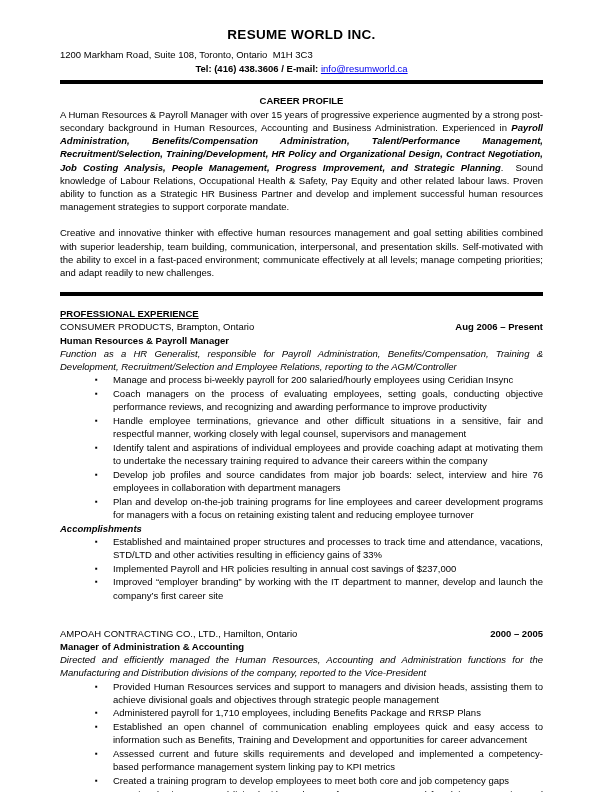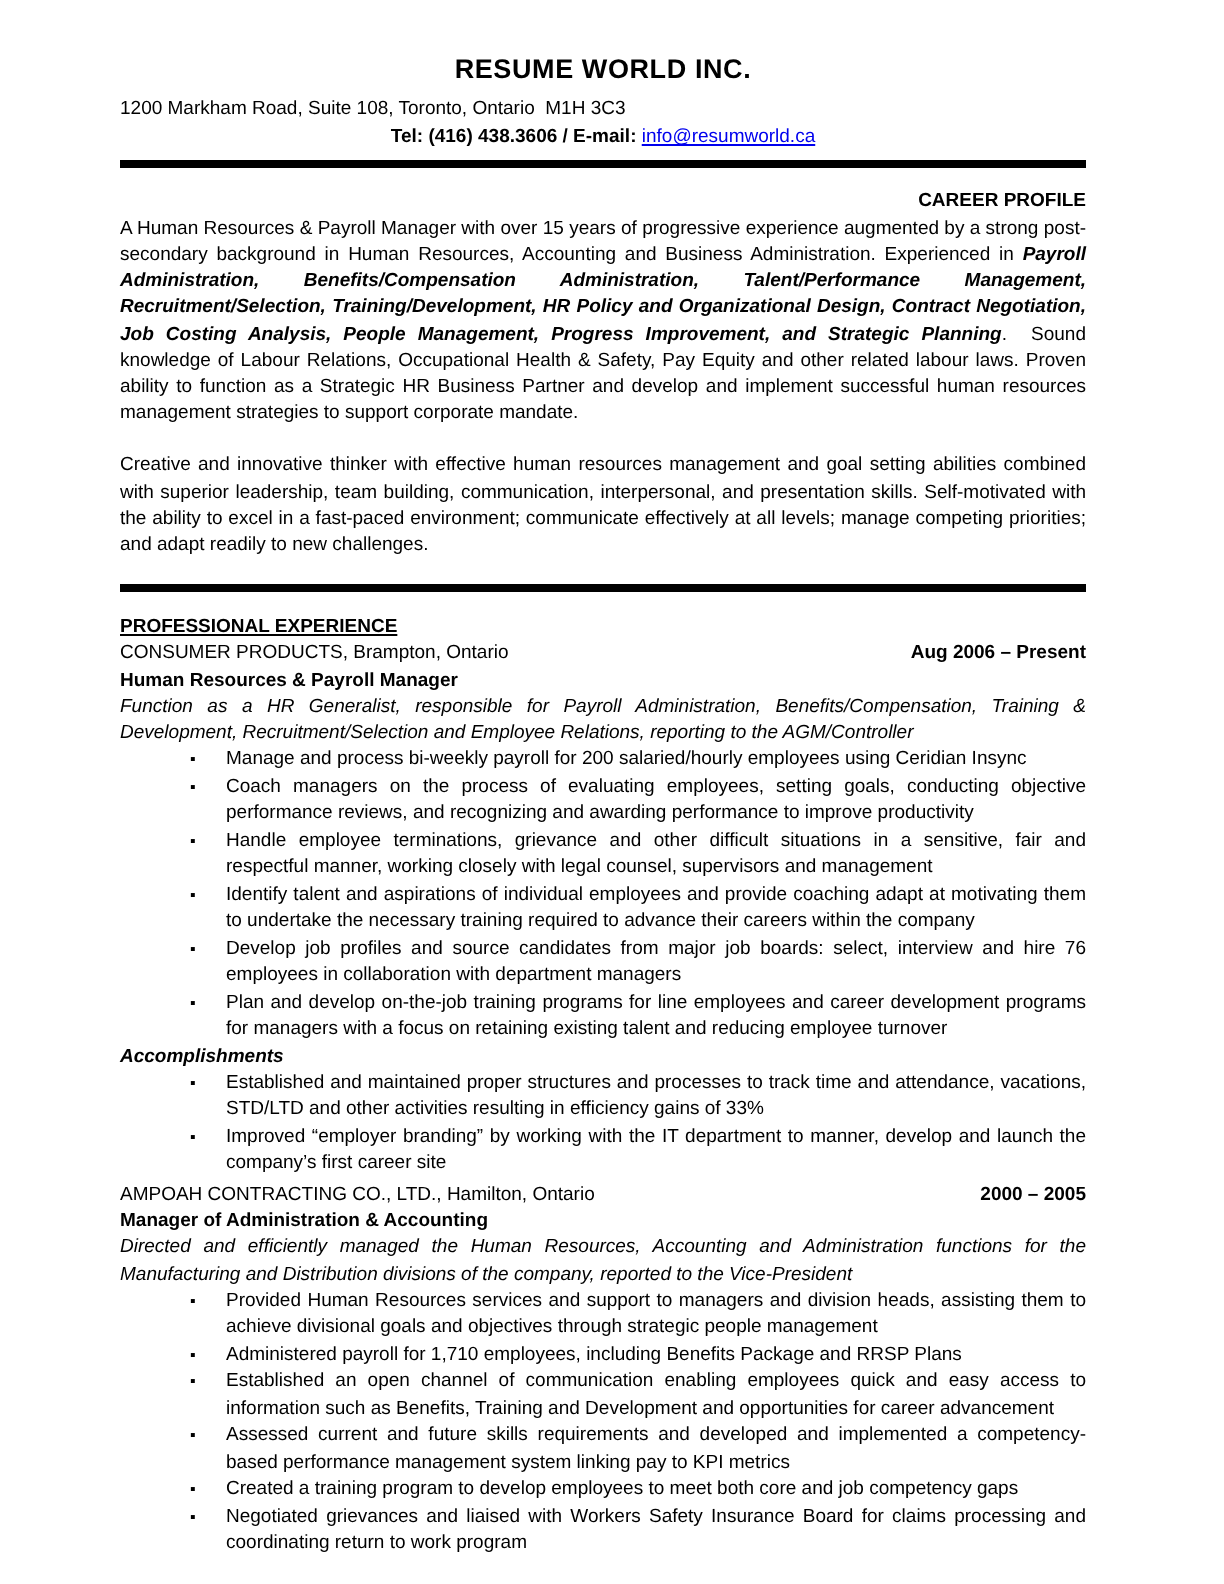--- a/index.html
+++ b/index.html
@@ -13,40 +13,40 @@
   .page { padding: 28px 69px 0 60px; width: 612px; height: 792px; }
 
   
   .company { font-size: 13.5px; font-weight: bold; text-align: center; letter-spacing: .3px; margin-bottom: 7px; }
   .address { text-align: left; margin-bottom: 1px; }
   .contact { text-align: center; font-weight: bold; }
   .contact a { font-weight: normal; text-decoration: underline; }
   .rule { border: 0; height: 4px; background: #000; margin-top: 4px; }
 
   
-  .section-heading-center { text-align: right; font-weight: bold; margin-top: 10px; margin-bottom: 1px; }
+  .section-heading-center { text-align: center; font-weight: bold; margin-top: 10px; margin-bottom: 1px; }
   .para { text-align: justify; margin-bottom: 13px; }
   .bi { font-weight: bold; font-style: italic; }
   .rule2 { margin-top: 3px; }
 
   
   .exp-heading { font-weight: bold; text-decoration: underline; margin-top: 11px; margin-bottom: 0; }
   .job-header { display: flex; justify-content: space-between; }
   .job-dates { font-weight: bold; white-space: nowrap; }
   .job-title { font-weight: bold; }
   .job-summary { font-style: italic; text-align: justify; }
   ul.bullets { list-style: none; }
   ul.bullets li {
     position: relative; padding-left: 53px; text-align: justify; margin-bottom: 0.5px;
   }
   ul.bullets li::before {
     content: "▪"; position: absolute; left: 35px; top: 0; font-size: 8px;
   }
   .accomplishments-heading { font-weight: bold; font-style: italic; }
-  .job-block { margin-bottom: 3px; }
+  .job-block { margin-bottom: 25px; }
   .job-block:last-of-type { margin-bottom: 0; }
 </style>
 </head>
 <body>
 
 <div class="page">
 
   <div>
     <div class="company">RESUME WORLD INC.</div>
     <div class="address">1200 Markham Road, Suite 108, Toronto, Ontario&nbsp; M1H 3C3</div>
@@ -75,20 +75,21 @@
         <li>Manage and process bi-weekly payroll for 200 salaried/hourly employees using Ceridian Insync</li>
         <li>Coach managers on the process of evaluating employees, setting goals, conducting objective performance reviews, and recognizing and awarding performance to improve productivity</li>
         <li>Handle employee terminations, grievance and other difficult situations in a sensitive, fair and respectful manner, working closely with legal counsel, supervisors and management</li>
         <li>Identify talent and aspirations of individual employees and provide coaching adapt at motivating them to undertake the necessary training required to advance their careers within the company</li>
         <li>Develop job profiles and source candidates from major job boards: select, interview and hire 76 employees in collaboration with department managers</li>
         <li>Plan and develop on-the-job training programs for line employees and career development programs for managers with a focus on retaining existing talent and reducing employee turnover</li>
       </ul>
       <div class="accomplishments-heading">Accomplishments</div>
       <ul class="bullets">
         <li>Established and maintained proper structures and processes to track time and attendance, vacations, STD/LTD and other activities resulting in efficiency gains of 33%</li>
+        <li>Implemented Payroll and HR policies resulting in annual cost savings of $237,000</li>
         <li>Improved “employer branding” by working with the IT department to manner, develop and launch the company’s first career site</li>
       </ul>
     </div>
 
     <div class="job-block">
       <div class="job-header">
         <span>AMPOAH CONTRACTING CO., LTD., Hamilton, Ontario</span>
         <span class="job-dates">2000 – 2005</span>
       </div>
       <div class="job-title">Manager of Administration &amp; Accounting</div>

